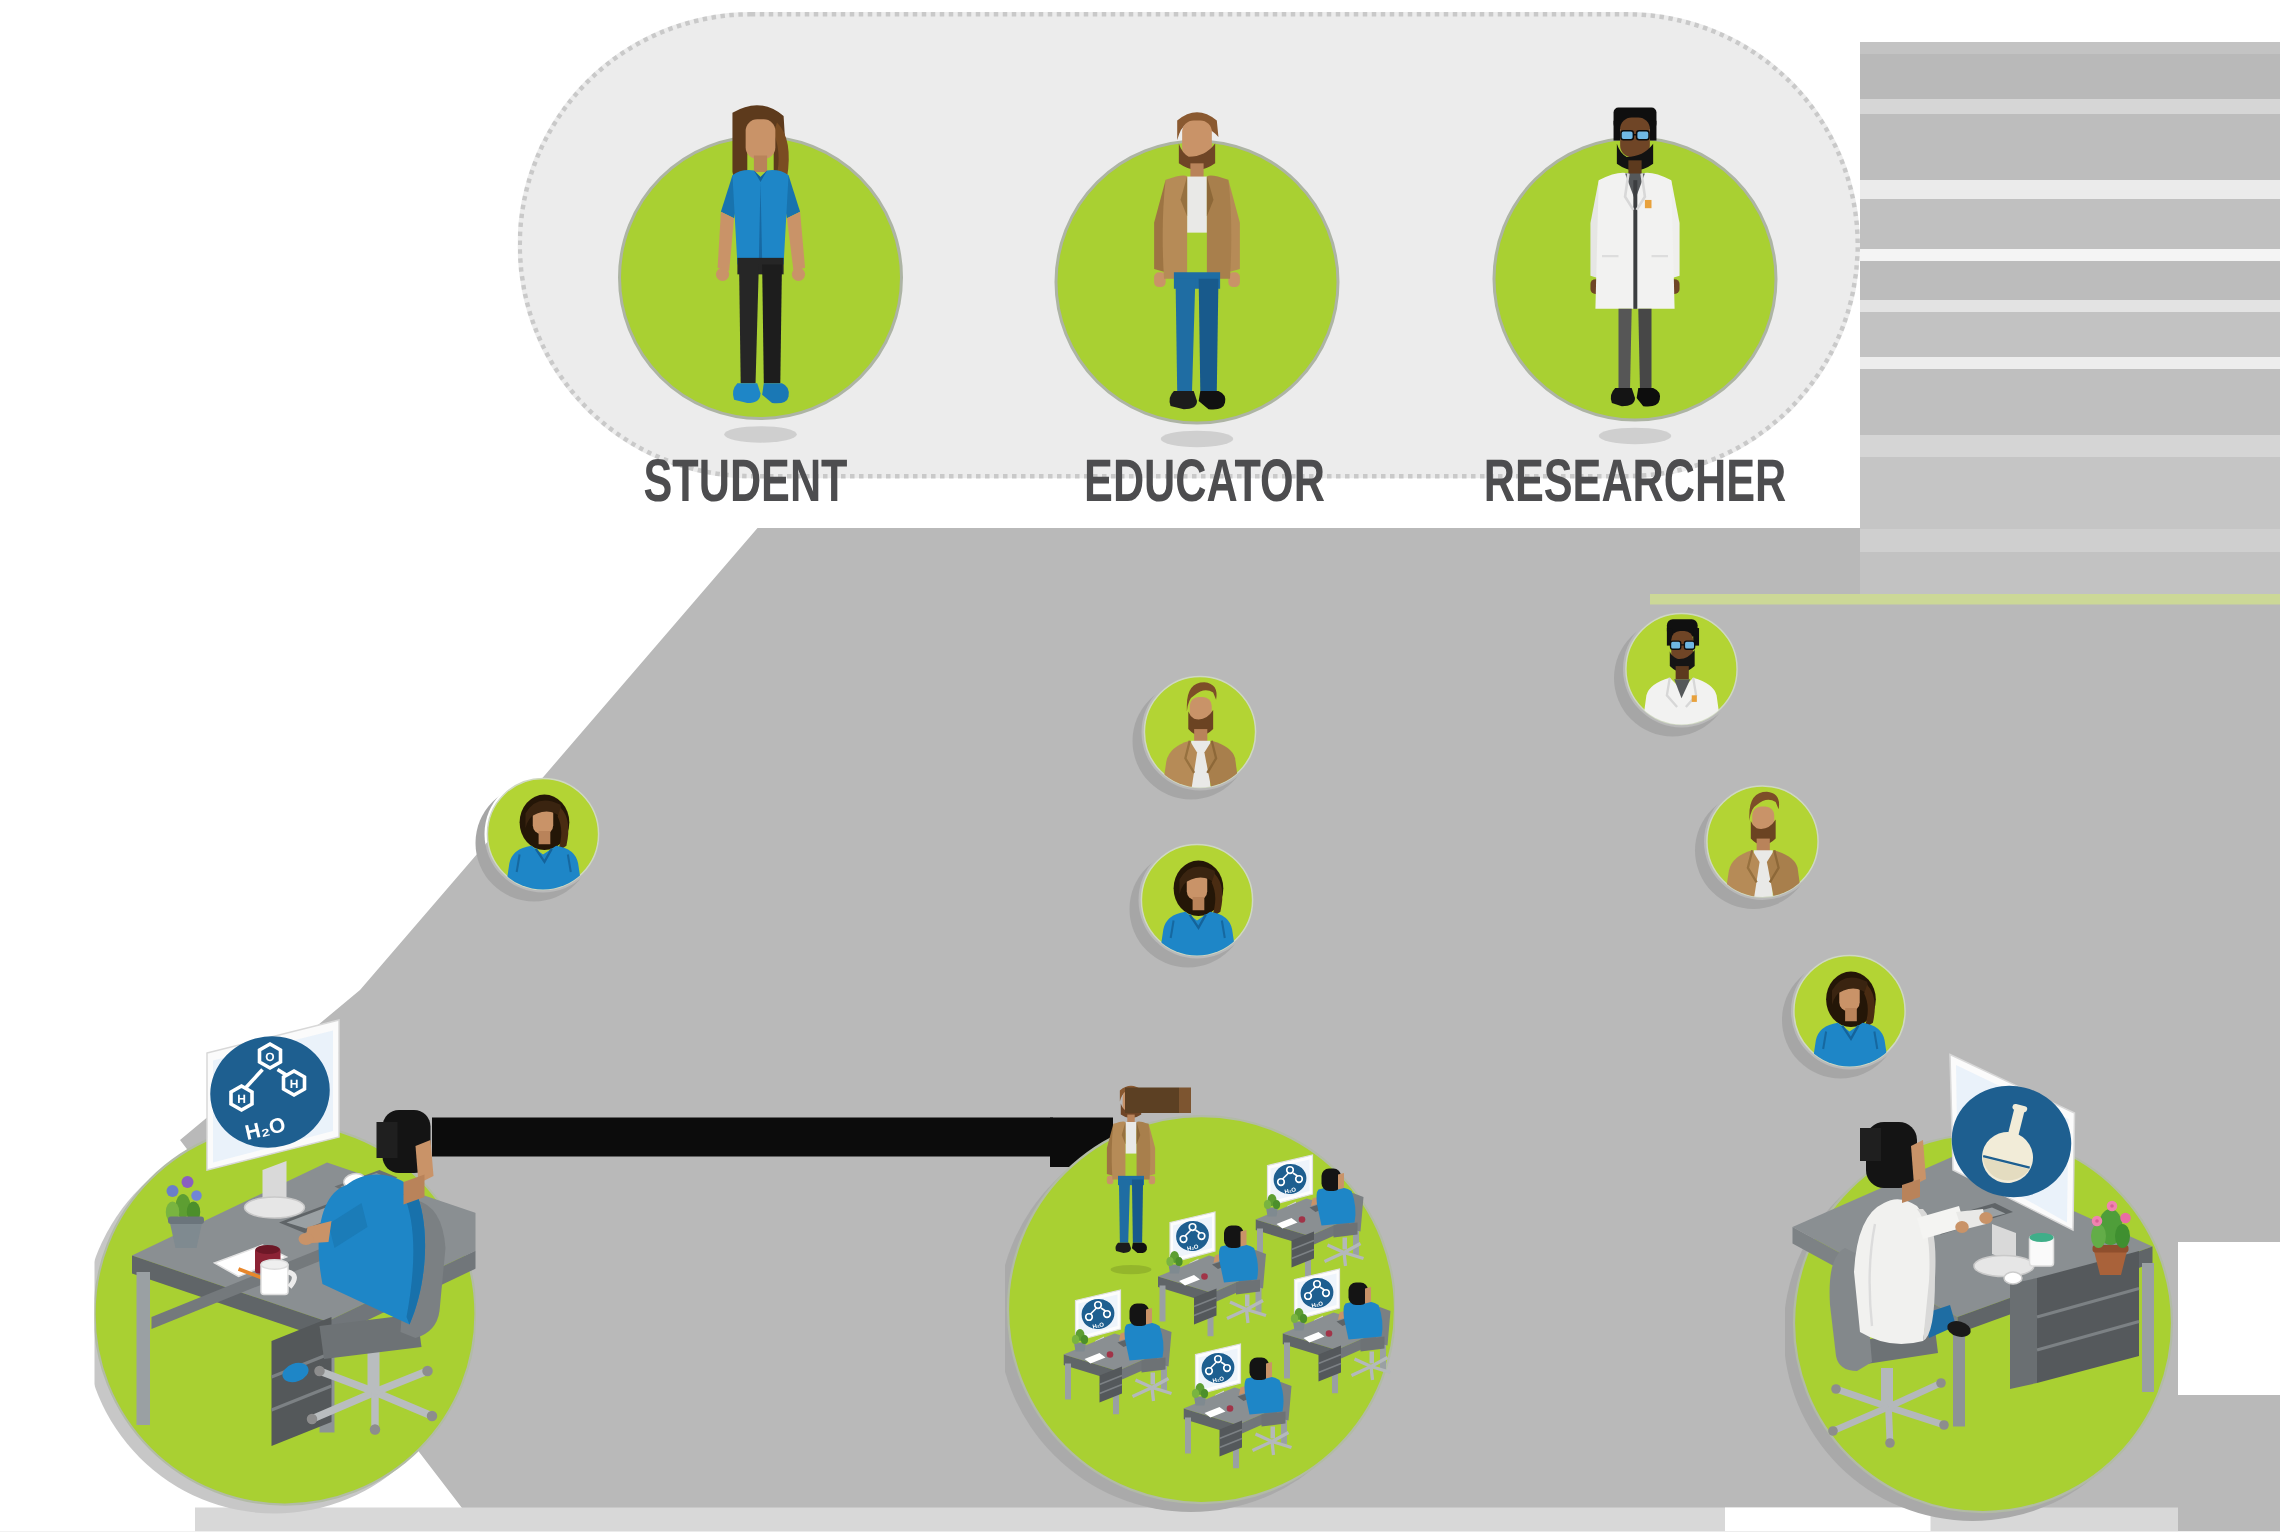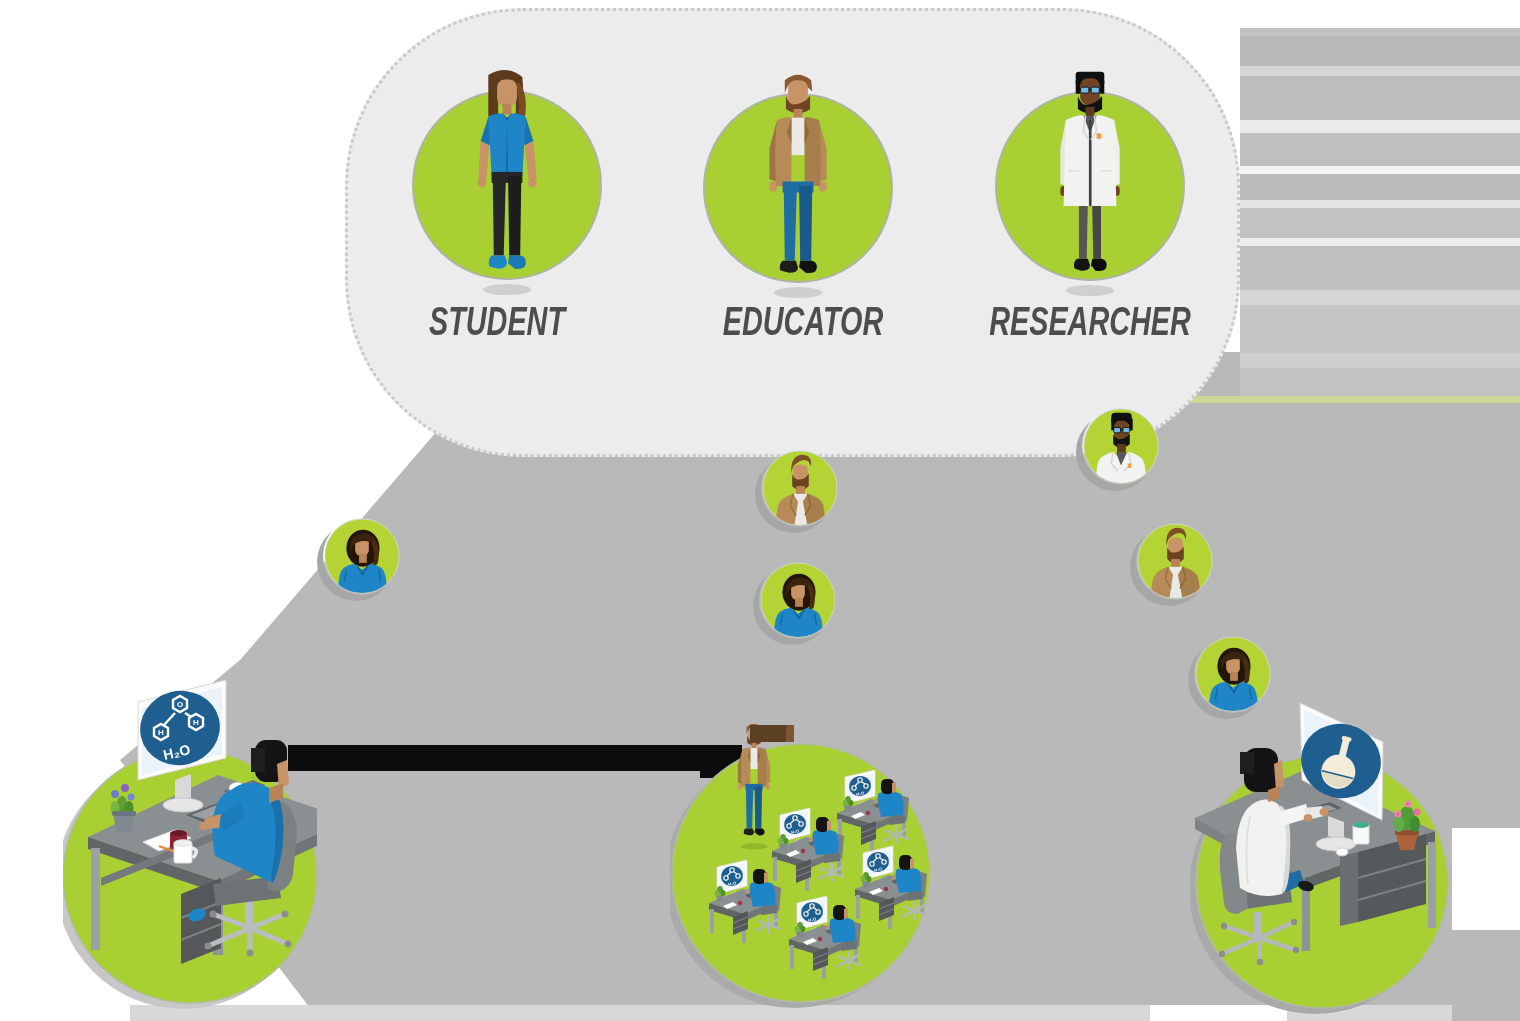--- a/index.html
+++ b/index.html
@@ -15,22 +15,22 @@
     #bcbcbc 146px,#bcbcbc 172px,#e3e3e3 172px,#e3e3e3 180px,#c2c2c2 180px,#c2c2c2 210px,#ededed 210px,#ededed 218px,
     #bfbfbf 218px,#bfbfbf 262px,#d5d5d5 262px,#d5d5d5 277px,#c5c5c5 277px,#c5c5c5 325px,#cfcfcf 325px,#cfcfcf 340px,
     #c2c2c2 340px,#c2c2c2 372px);}
   .greenline{left:1100px;top:396px;width:420px;height:7px;background:#ccd897;}
   .whitenotch{left:1452px;top:828px;width:68px;height:102px;background:#ffffff;}
   .bottomstrip{left:130px;top:1005px;width:1322px;height:16px;background:#d8d8d8;}
   .bottomgap{left:1150px;top:1005px;width:137px;height:16px;background:#ffffff;}
   .band1{left:288px;top:745px;width:414px;height:26px;background:#0c0c0c;}
   .band2{left:700px;top:745px;width:42px;height:33px;background:#0c0c0c;}
   
-  .pill{left:345px;top:8px;width:895px;height:449px;background:#ececec;border:3px dotted #c9c9c9;
-        border-radius:178px;box-sizing:border-box;font-style:italic;}
+  .pill{left:345px;top:8px;width:895px;height:311px;background:#ececec;border:3px dotted #c9c9c9;
+        border-radius:178px;box-sizing:border-box;}
   .pcircle{position:absolute;width:190px;height:190px;border-radius:50%;background:#a9d032;
            border:2px solid #adb4a4;box-sizing:border-box;}
   .pfig{position:absolute;left:50%;margin-left:-55px;top:-24px;width:110px;height:232px;overflow:visible;}
   .plabel{position:absolute;width:360px;text-align:center;font-weight:bold;font-size:40px;color:#4d4d4f;
           letter-spacing:0px;transform:scaleX(.72);white-space:nowrap;}
   
   .avatar{position:absolute;width:78px;height:78px;border-radius:50%;box-shadow:-6px 6px 0 #a6a6a6;}
   .avatar svg{display:block;width:78px;height:78px;}
   
   .scene{position:absolute;}

